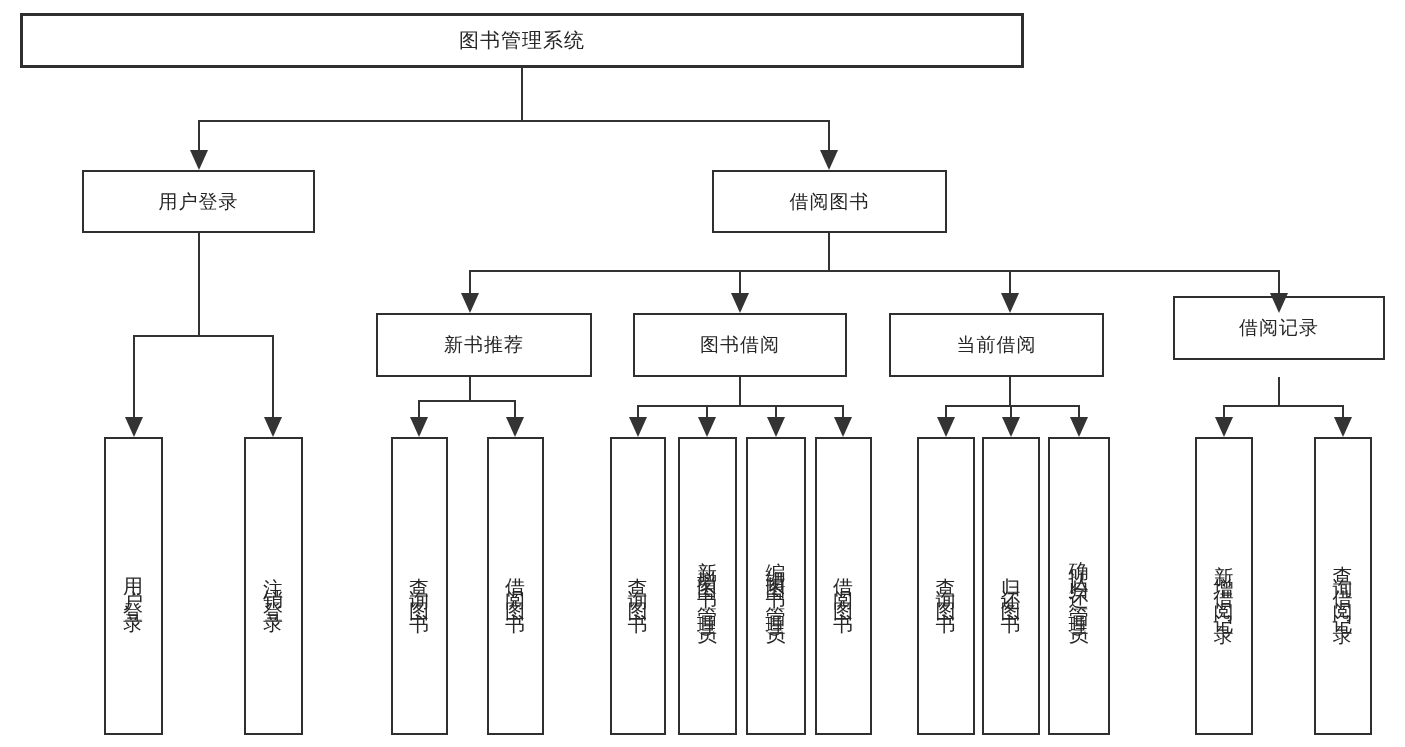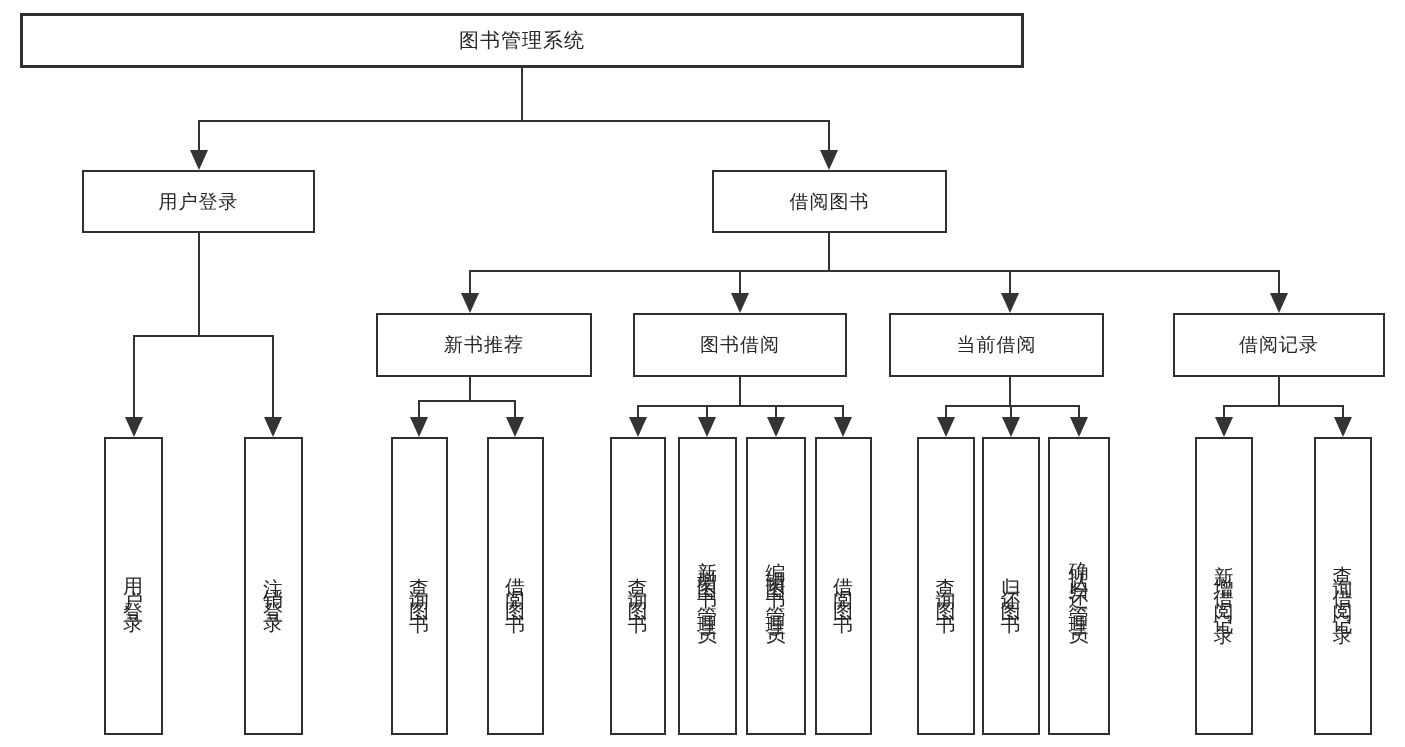--- a/index.html
+++ b/index.html
@@ -68,21 +68,21 @@
 <div class="stage">
 
   <div class="box root" style="left:20px;top:13px;width:1004px;height:55px">图书管理系统</div>
 
   <div class="box" style="left:82px;top:170px;width:233px;height:63px">用户登录</div>
   <div class="box" style="left:712px;top:170px;width:235px;height:63px">借阅图书</div>
 
   <div class="box" style="left:376px;top:313px;width:216px;height:64px">新书推荐</div>
   <div class="box" style="left:633px;top:313px;width:214px;height:64px">图书借阅</div>
   <div class="box" style="left:889px;top:313px;width:215px;height:64px">当前借阅</div>
-  <div class="box" style="left:1173px;top:313px;width:212px;height:64px">借阅记录</div>
+  <div class="box" style="left:1173px;top:296px;width:212px;height:64px">借阅记录</div>
 
   <div class="leaf" style="left:104px;top:437px;width:59px;height:298px">
     <span>用户登录</span>
   </div>
   <div class="leaf" style="left:244px;top:437px;width:59px;height:298px">
     <span>注销登录</span>
   </div>
 
   <div class="leaf" style="left:391px;top:437px;width:57px;height:298px">
     <span>查询图书</span>

